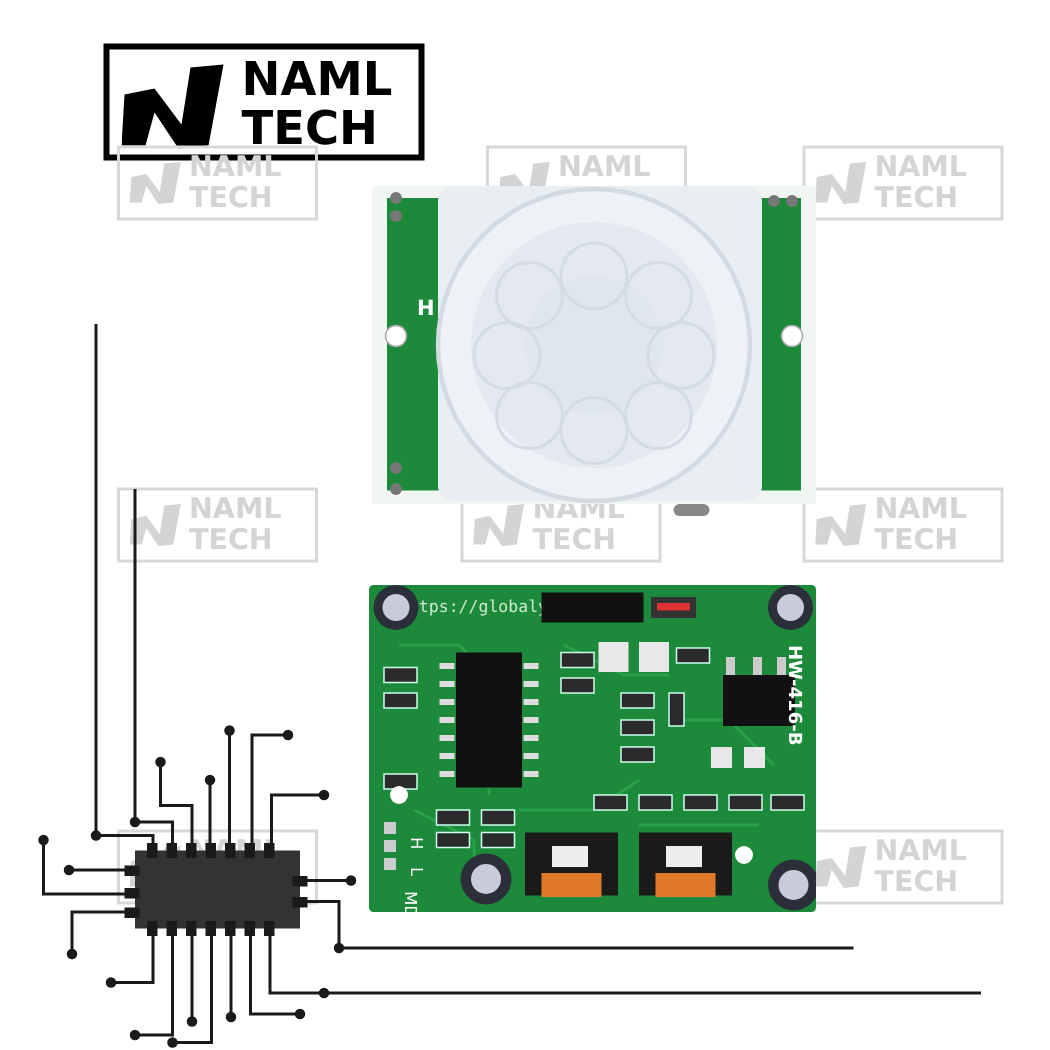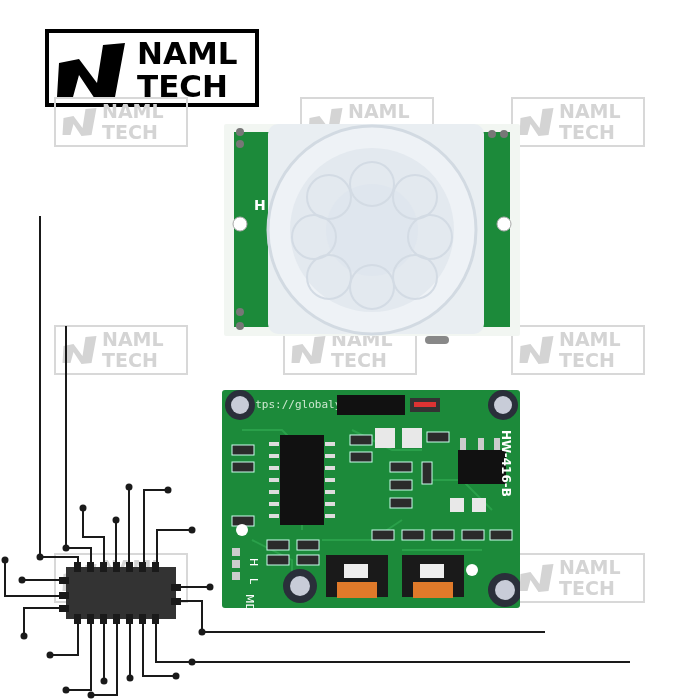--- a/index.html
+++ b/index.html
@@ -1,17 +1,17 @@
 <!DOCTYPE html>
 <html><head>
 <meta charset="utf-8">
 <style>
   html,body{margin:0;padding:0;}
   body{width:700px;height:700px;background:#ffffff;position:relative;overflow:hidden;font-family:"DejaVu Sans",sans-serif;}
-  .abs{position:absolute;}
+  .abs{position:absolute;margin-left:24px;}
   
   .logo{left:45px;top:29px;width:214px;height:78px;border:4px solid #000;background:#fff;box-sizing:border-box;}
   .logo .txt{position:absolute;left:88px;top:4px;font-weight:bold;font-size:31px;line-height:33px;color:#000;letter-spacing:0px;}
   .logo svg{position:absolute;left:8px;top:8px;}
   
   .wm{width:134px;height:50px;border:2px solid #d8d8d8;box-sizing:border-box;}
   .wm .wtxt{position:absolute;left:46px;top:2px;font-weight:bold;font-size:19px;line-height:21px;color:#d4d4d4;}
   .wm svg{position:absolute;left:6px;top:8px;}
 </style>
 </head>

